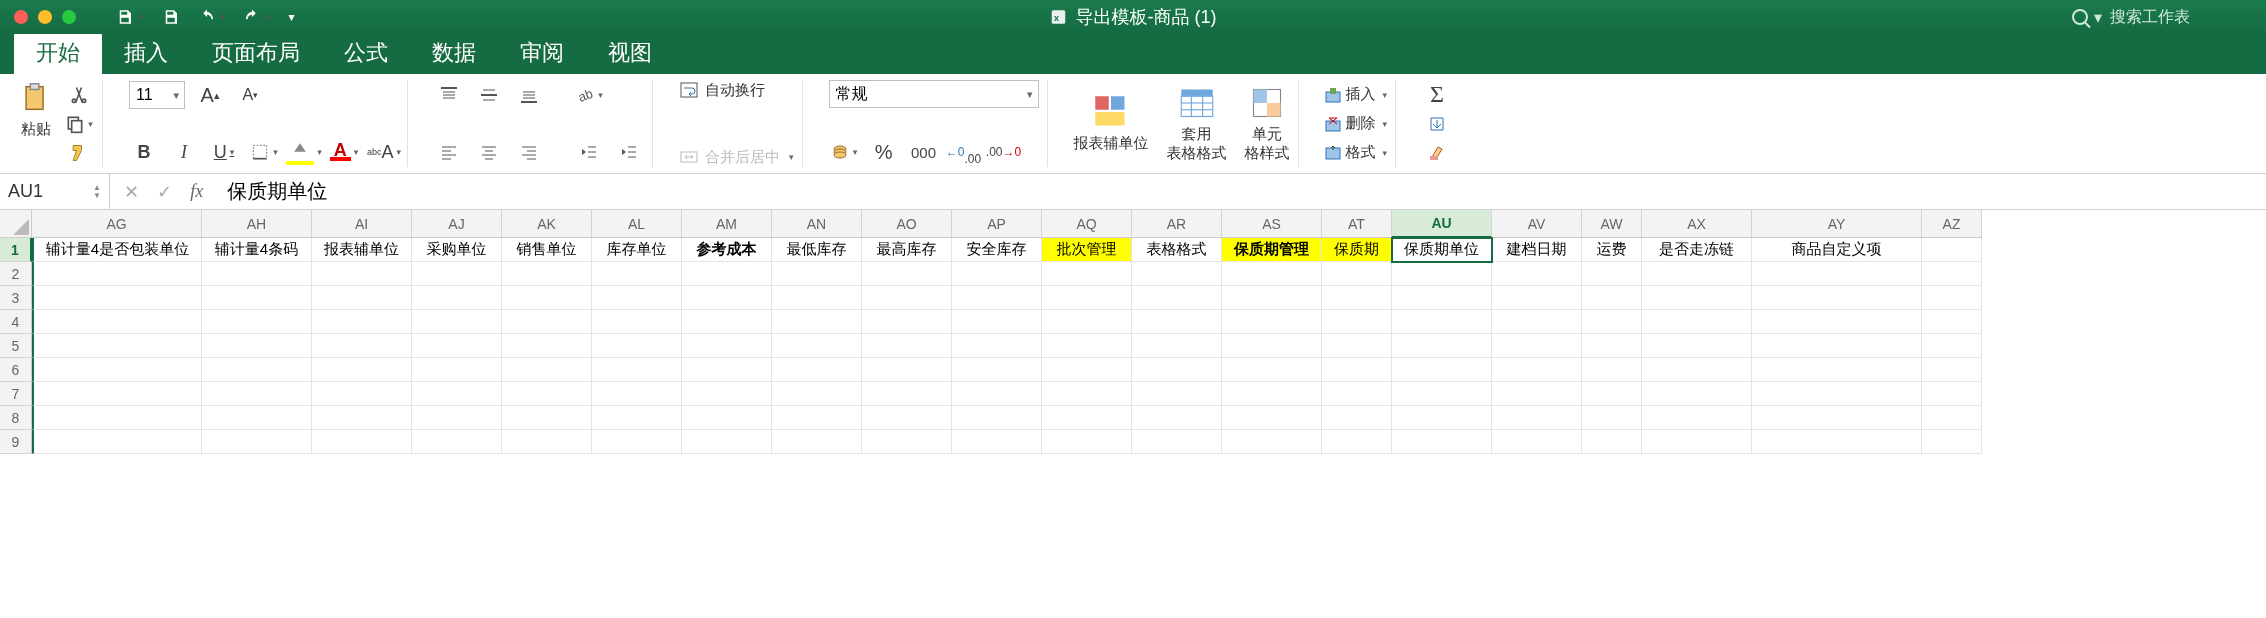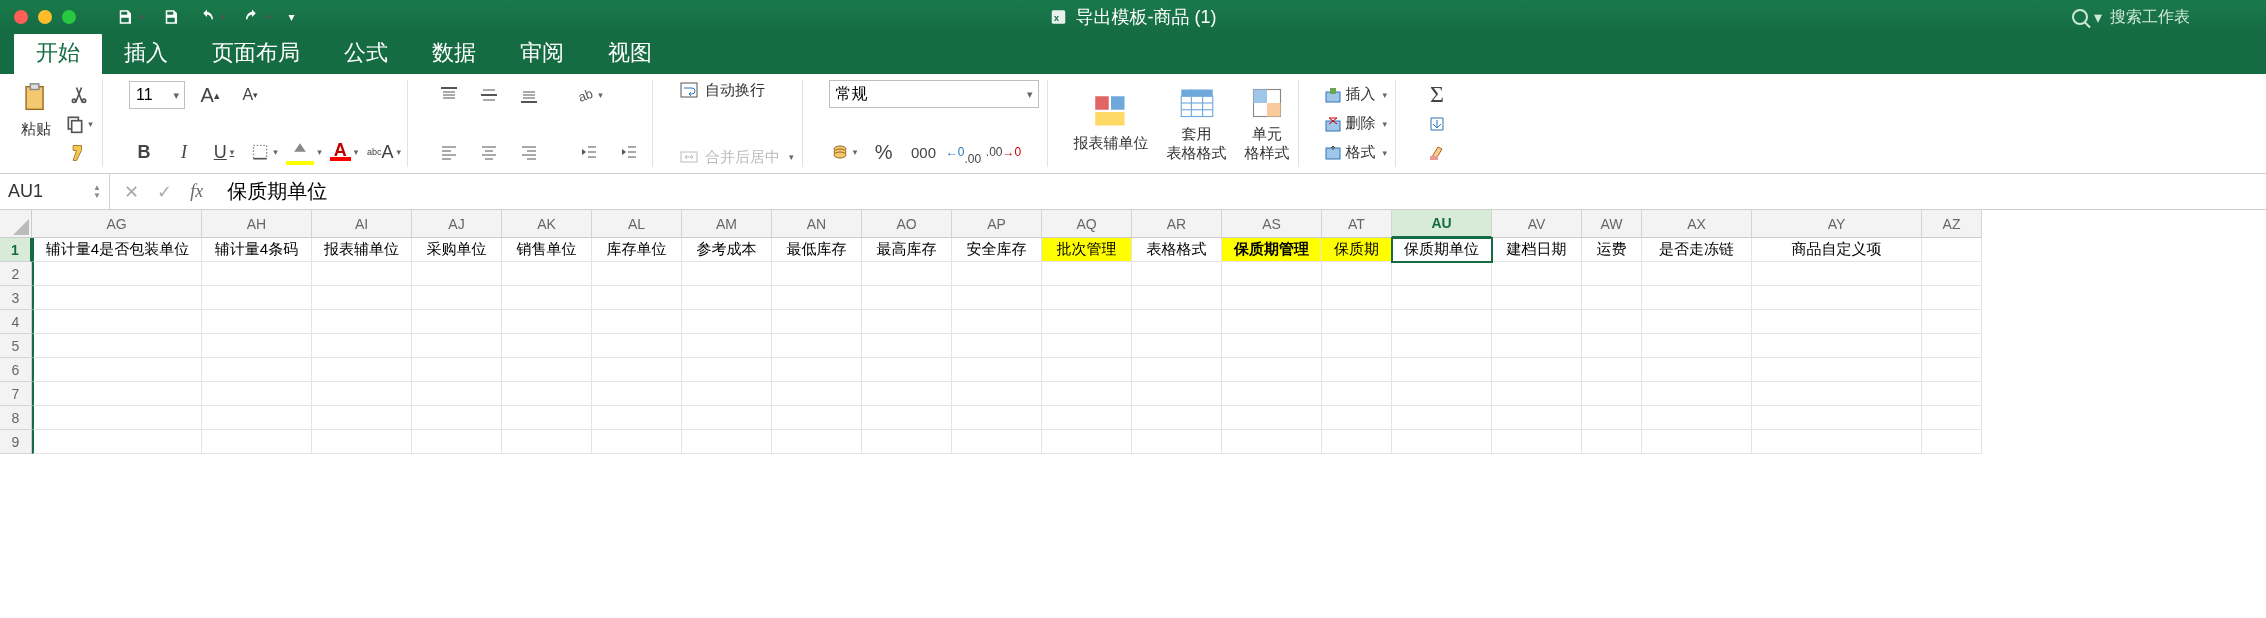--- a/index.html
+++ b/index.html
@@ -452,21 +452,21 @@
         <div class="rowh">9</div>
       </div>
     <div class="grid" id="grid">
         <div class="grow">
           <div class="cell leftborder" style="width: 170px;">辅计量4是否包装单位</div>
           <div class="cell" style="width: 110px;">辅计量4条码</div>
           <div class="cell" style="width: 100px;">报表辅单位</div>
           <div class="cell" style="width: 90px;">采购单位</div>
           <div class="cell" style="width: 90px;">销售单位</div>
           <div class="cell" style="width: 90px;">库存单位</div>
-          <div class="cell" style="width: 90px;">参考成本</div>
+          <div class="cell" style="width: 90px; font-weight: bold;">参考成本</div>
           <div class="cell" style="width: 90px;">最低库存</div>
           <div class="cell" style="width: 90px;">最高库存</div>
           <div class="cell" style="width: 90px;">安全库存</div>
           <div class="cell hl" style="width: 90px;">批次管理</div>
           <div class="cell" style="width: 90px;">表格格式</div>
           <div class="cell hl" style="width: 100px; font-weight: bold;">保质期管理</div>
           <div class="cell hl" style="width: 70px;">保质期</div>
           <div class="cell selcell" style="width: 100px;">保质期单位</div>
           <div class="cell" style="width: 90px;">建档日期</div>
           <div class="cell" style="width: 60px;">运费</div>

